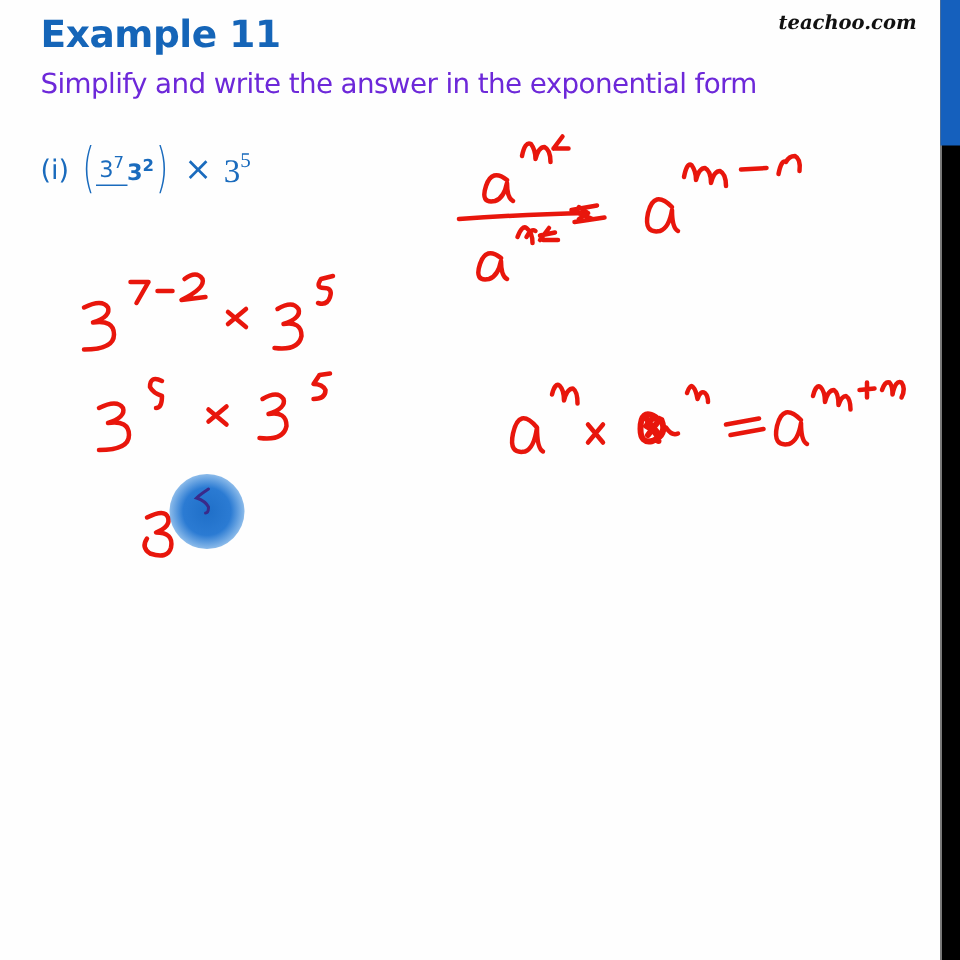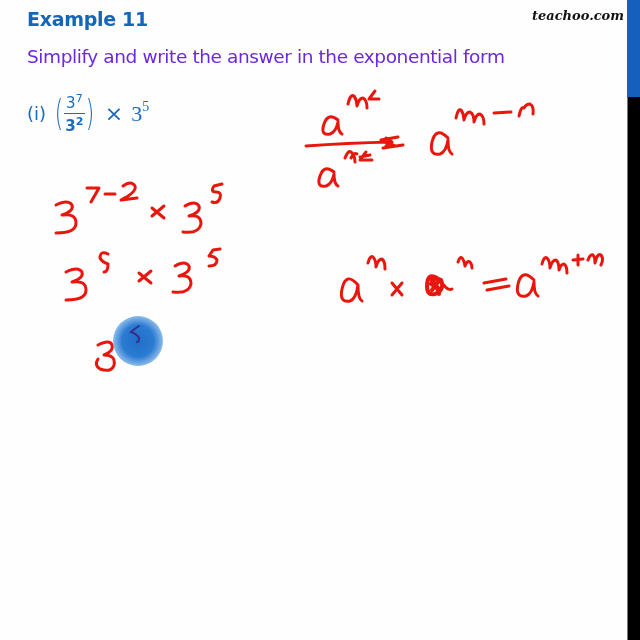--- a/index.html
+++ b/index.html
@@ -4,41 +4,41 @@
   <style>
     html, body { margin: 0; padding: 0; }
     body {
       width: 640px; height: 640px; overflow: hidden;
       background: #ffffff; position: relative;
       font-family: "Liberation Sans", "DejaVu Sans", sans-serif;
     }
     .slide { position: absolute; left: 0; top: 0; width: 627px; height: 640px; background: #fefefe; }
     .title {
       position: absolute; left: 27px; top: 8px;
-      font-size: 19px; font-weight: bold; color: #1565b8;
+      font-size: 25px; font-weight: bold; color: #1565b8;
       font-family: "DejaVu Sans", sans-serif; letter-spacing: -0.3px;
     }
     .brand {
       position: absolute; left: 519px; top: 8px;
       font-family: "DejaVu Serif", serif; font-style: italic; font-weight: bold;
-      font-size: 13px; color: #111; margin-left: 13px;
+      font-size: 13px; color: #111;
     }
     .instruction {
       position: absolute; left: 27px; top: 46px;
       font-size: 18.5px; color: #6d28d9;
       font-family: "DejaVu Sans", sans-serif; letter-spacing: -0.4px;
     }
     .problem {
       position: absolute; left: 27px; top: 88px;
       color: #1a6bbd; font-family: "DejaVu Sans", sans-serif;
       display: flex; align-items: center; height: 50px;
     }
     .problem .label { font-size: 18px; margin-right: 6px; }
     .paren { font-size: 36px; font-weight: 200; line-height: 1; transform: scaleX(0.6); display: inline-block; }
-    .frac { display: inline-flex; flex-direction: column; align-items: center; font-size: 15px; line-height: 1; margin: 16px -2px; }
+    .frac { display: inline-flex; flex-direction: row; align-items: center; font-size: 15px; line-height: 1; margin: 16px -2px; }
     .frac .num { padding: 0 2px 2px; border-bottom: 1.5px solid #1a6bbd; }
     .frac .den { padding-top: 2px; font-weight: bold; }
     .frac sup, .problem sup { font-size: 11px; vertical-align: 6px; }
     .problem .times { font-size: 22px; margin: 0 8px 0 8px; }
     .problem .base { font-size: 22px; font-family: Liberation Serif, serif; }
     .problem .base sup { font-size: 14px; vertical-align: 10px; }
     .ink { position: absolute; left: 0; top: 0; width: 627px; height: 640px; }
     .rightbar { position: absolute; left: 627px; top: 0; width: 13px; height: 640px; background: #000; }
     .rightbar .thumb { position: absolute; left: 0; top: 0; width: 13px; height: 97px; background: #1560bd; }
     .rightbar .edge { position: absolute; left: 0; top: 0; width: 1px; height: 640px; background: #777; }

